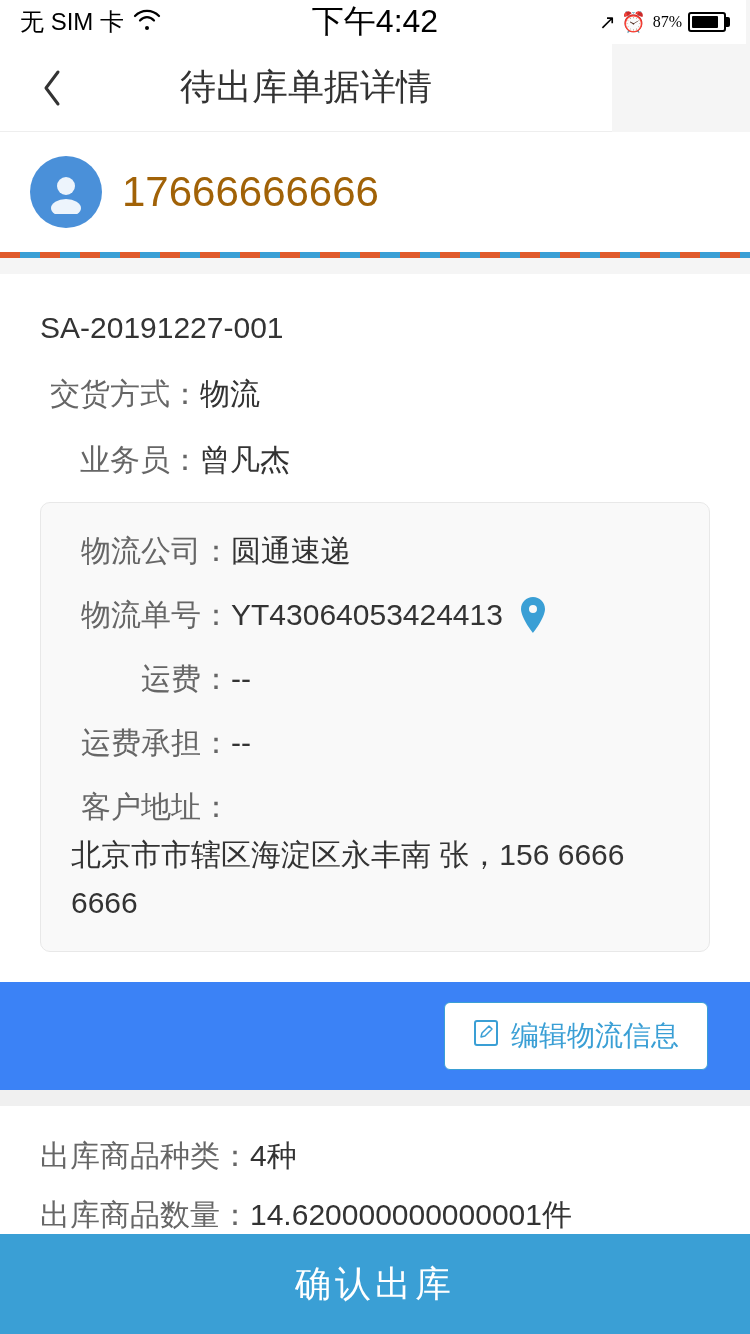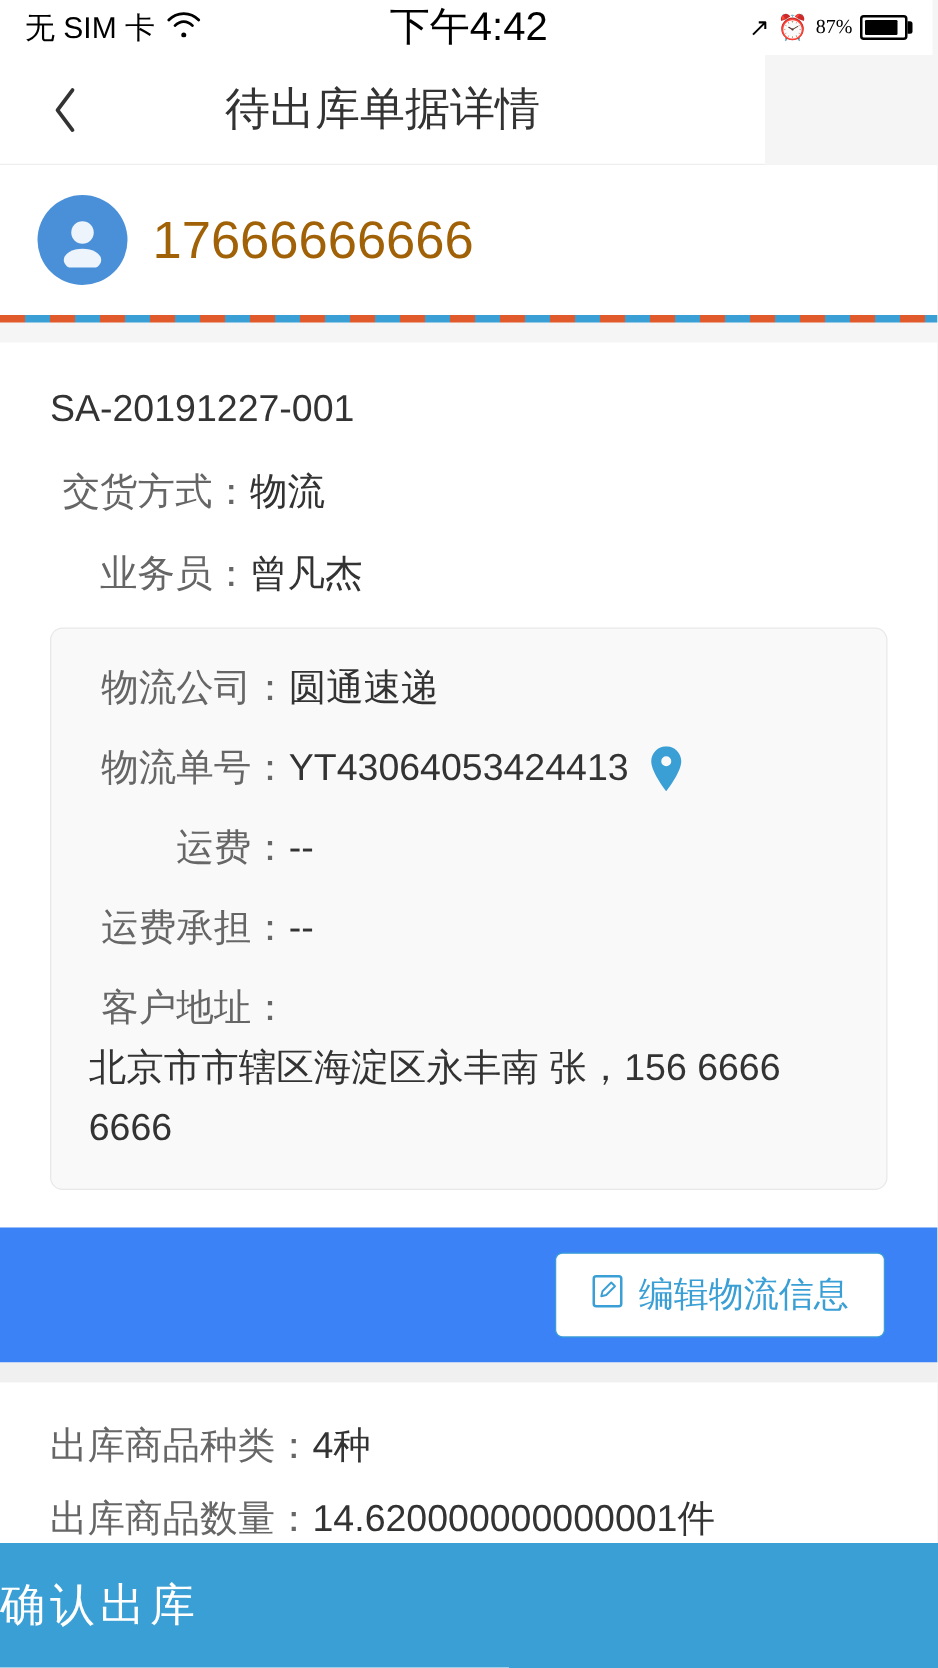--- a/index.html
+++ b/index.html
@@ -248,21 +248,21 @@
     
     .confirm-bar {
       position: fixed;
       bottom: 0;
       left: 0;
       width: 750px;
       height: 100px;
       background: #3a9fd5;
       display: flex;
       align-items: center;
-      justify-content: flex-start;
+      justify-content: center;
       cursor: pointer;
     }
     .confirm-text {
       color: #fff;
       font-size: 36px;
       font-weight: 500;
       letter-spacing: 4px;
     }
 
     

